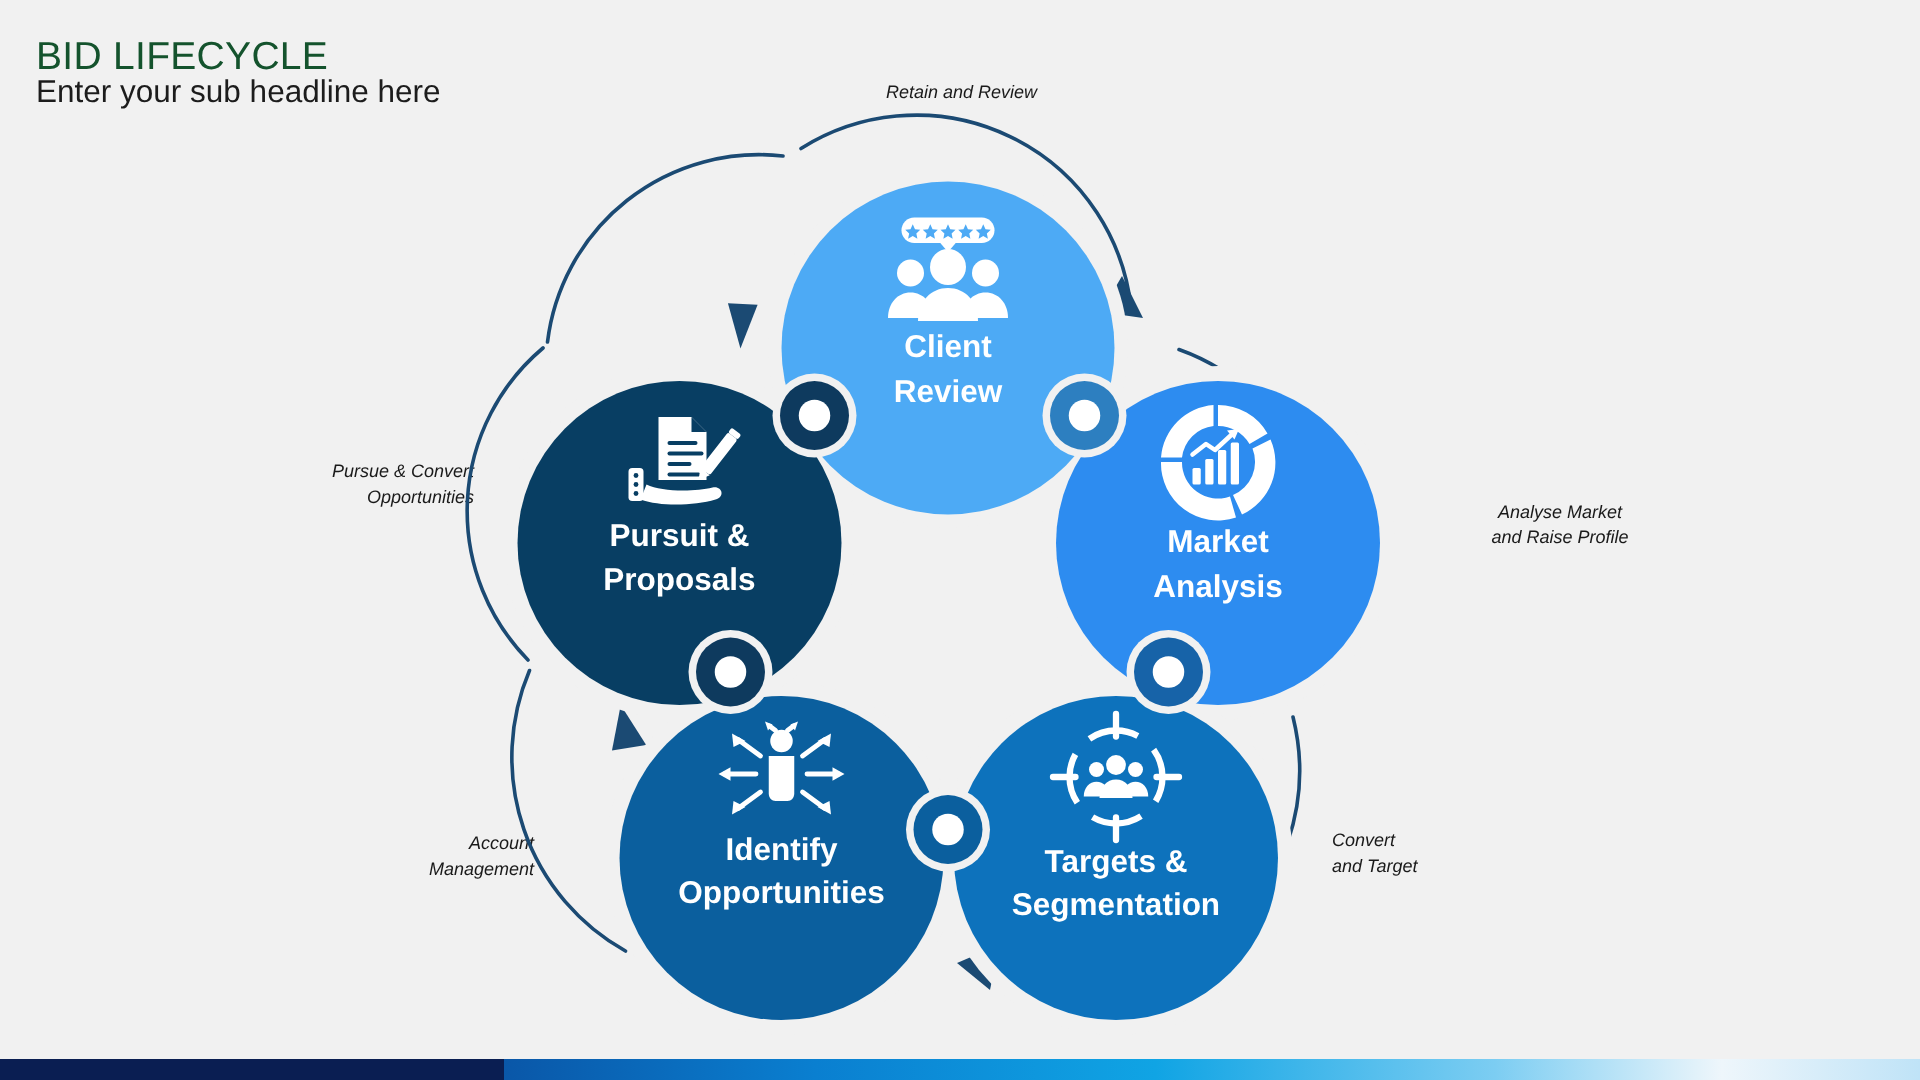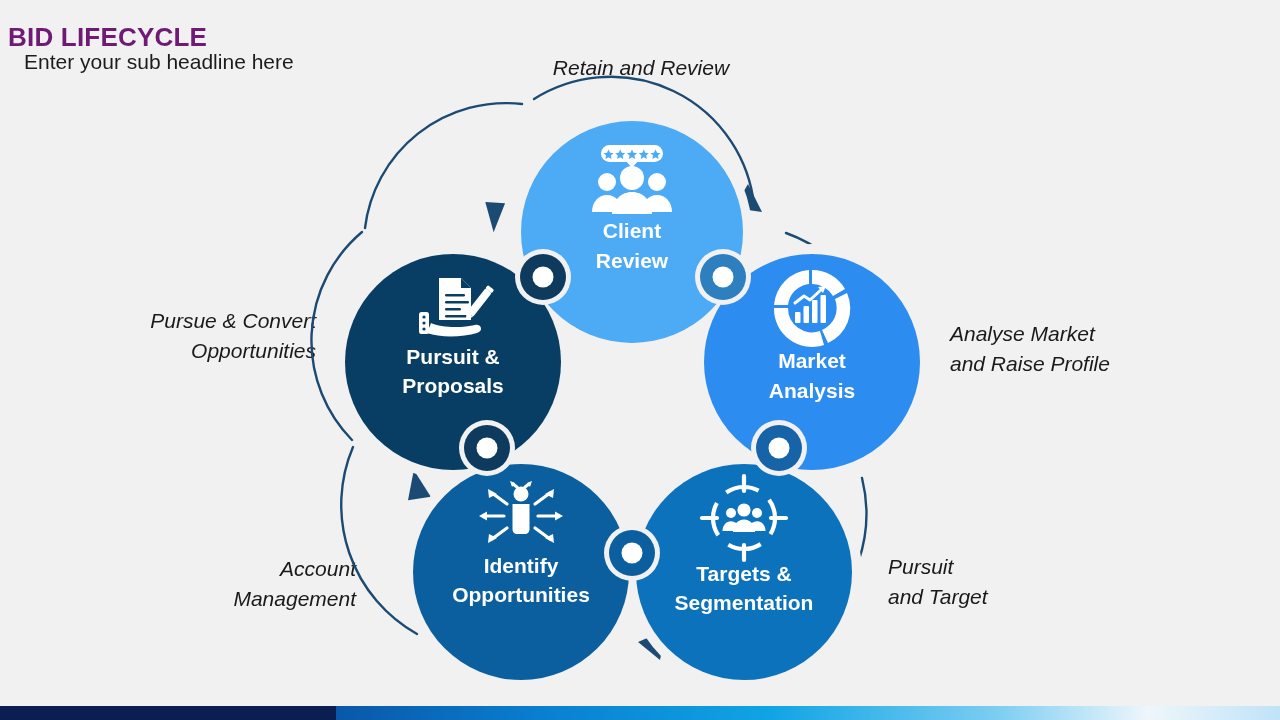--- a/index.html
+++ b/index.html
@@ -9,45 +9,45 @@
     font-family: "Liberation Sans", sans-serif;
     overflow: hidden;
   }
   #stage {
     position: relative;
     width: 1280px; height: 720px;
     background: #f1f1f1;
   }
   #page-title {
     position: absolute;
-    left: 8px; top: 22px;
+    left: 24px; top: 22px;
     font-size: 26px;
-    font-weight: bold;
+    font-weight: normal;
     letter-spacing: 0.2px;
-    color: #701a75;
+    color: #14532d;
     white-space: nowrap;
   }
   #page-subtitle {
     position: absolute;
     left: 24px; top: 50px;
     font-size: 21px;
     font-weight: normal;
     color: #1c1c1c;
     white-space: nowrap;
   }
   .caption {
     position: absolute;
     font-style: italic;
-    font-size: 21px;
+    font-size: 12px;
     line-height: 1.45;
     color: #1a1a1a;
     white-space: pre-line;
   }
   #caption-retain   { left: 513px; top: 53px;  width: 256px; text-align: center; }
-  #caption-analyse  { left: 950px; top: 319px; width: 180px; text-align: left; }
+  #caption-analyse  { left: 950px; top: 333px; width: 180px; text-align: center; }
   #caption-segment  { left: 888px; top: 552px; width: 180px; text-align: left; }
   #caption-account  { left: 164px; top: 554px; width: 192px; text-align: right; }
   #caption-pursue   { left: 126px; top: 306px; width: 190px; text-align: right; }
 
   #diagram { position: absolute; left: 0; top: 0; }
 
   .node-label {
     font-weight: bold;
     fill: #ffffff;
     font-family: "Liberation Sans", sans-serif;
@@ -72,21 +72,21 @@
 <body>
 
 <div id="stage">
 
   <div id="page-title">BID LIFECYCLE</div>
   <div id="page-subtitle">Enter your sub headline here</div>
 
   <div class="caption" id="caption-retain">Retain and Review</div>
   <div class="caption" id="caption-analyse">Analyse Market
 and Raise Profile</div>
-  <div class="caption" id="caption-segment">Pursuit
+  <div class="caption" id="caption-segment">Convert
 and Target</div>
   <div class="caption" id="caption-account">Account
 Management</div>
   <div class="caption" id="caption-pursue">Pursue &amp; Convert
 Opportunities</div>
 
   <svg id="diagram" width="1280" height="720" viewBox="0 0 1280 720">
 
     <g fill="none" stroke="#1b4a73" stroke-width="2.4" stroke-linecap="round">
 

